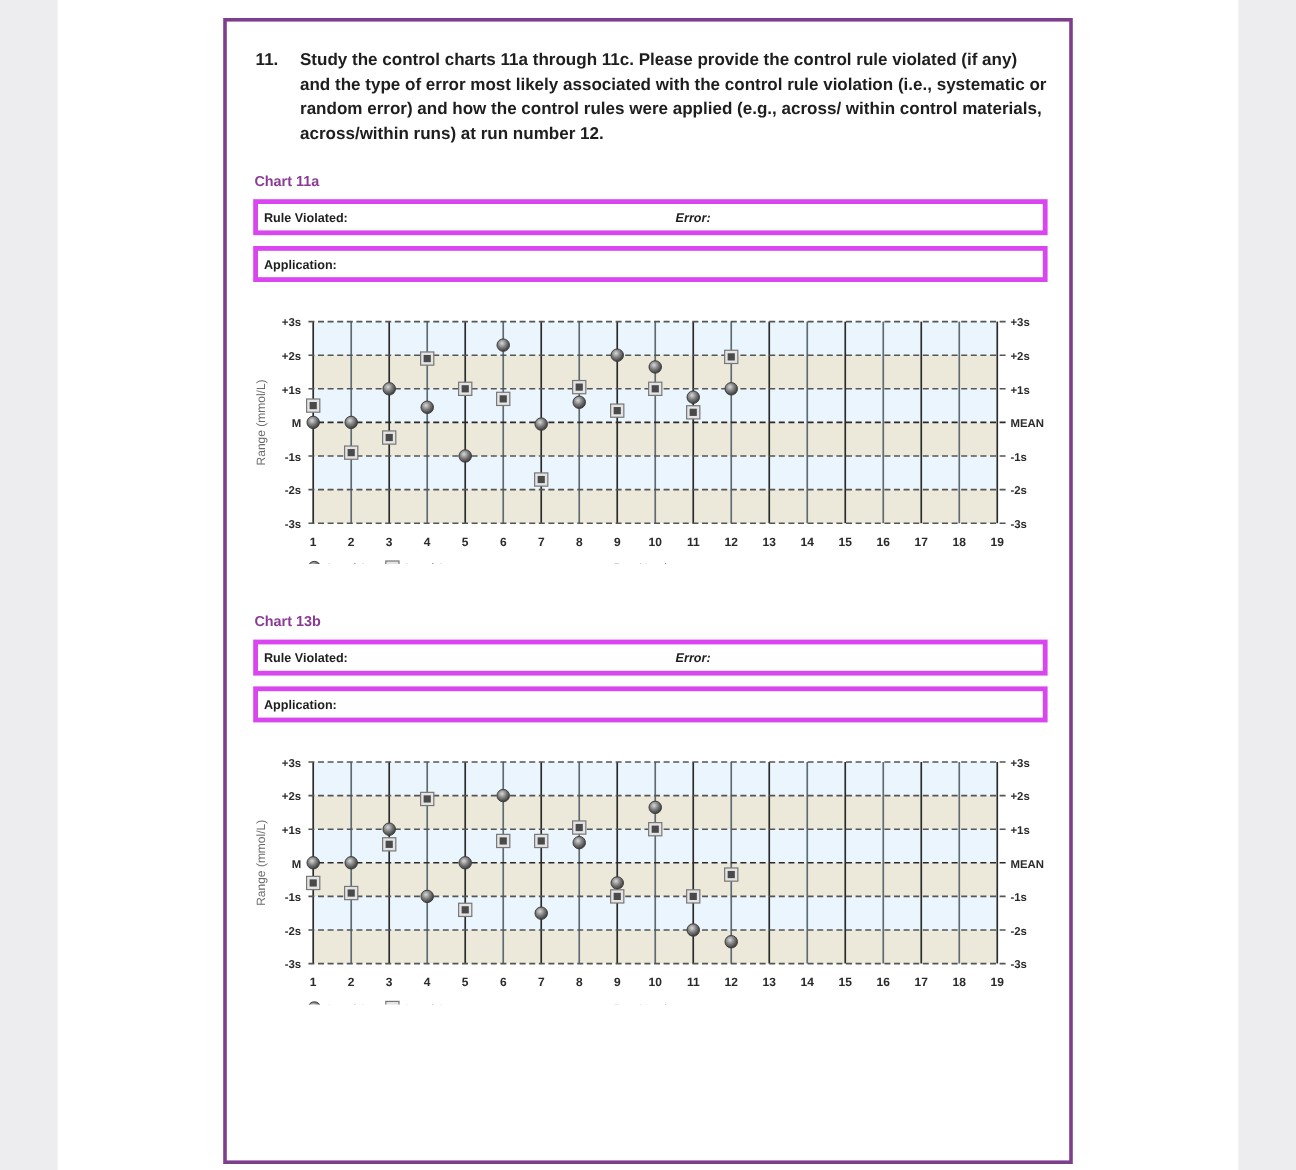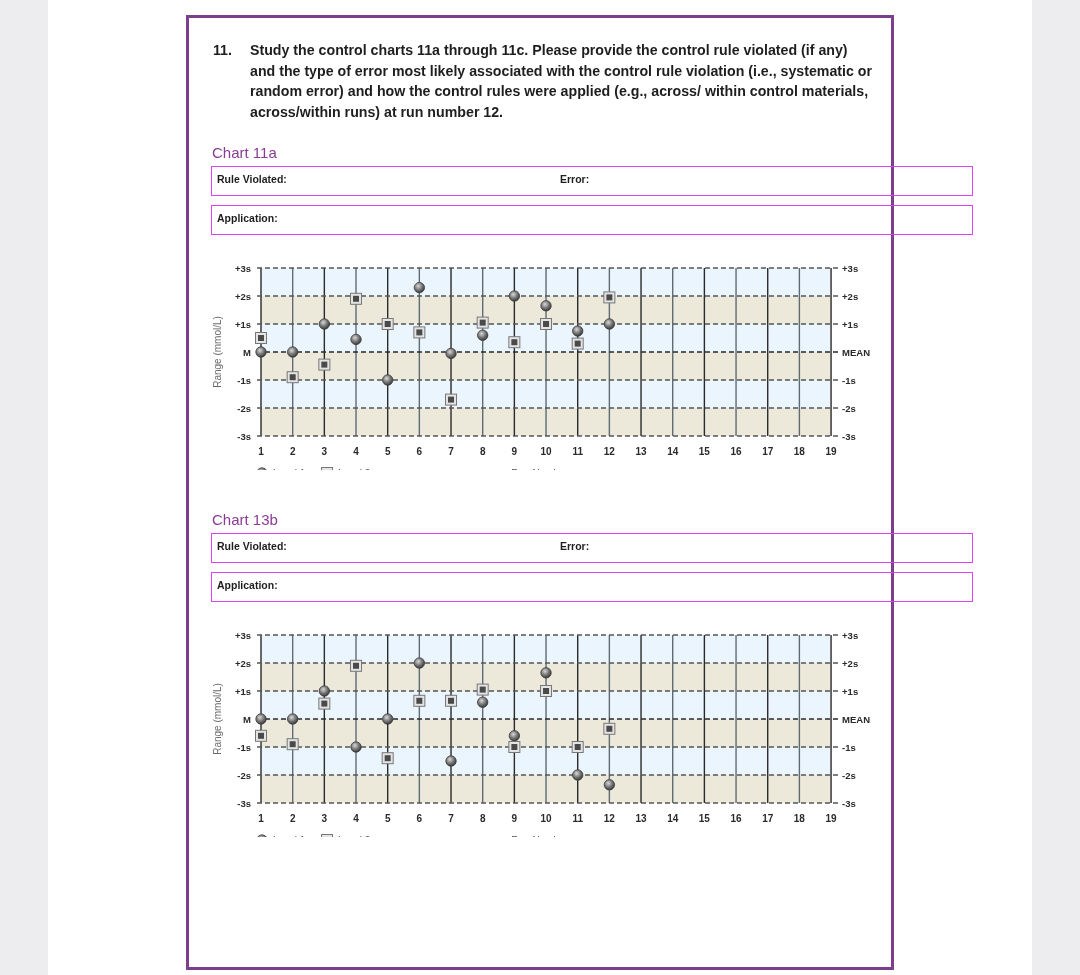--- a/index.html
+++ b/index.html
@@ -20,29 +20,29 @@
   }
   .question {
     position: absolute; left: 24px; top: 22px; width: 660px;
     font-size: 14.2px; font-weight: bold; color: #1e1e1e; line-height: 20.5px;
     display: flex;
   }
   .question .num { width: 37px; flex: none; }
   .question .text { flex: 1; }
   .chart-title {
     position: absolute; left: 23px;
-    font-size: 15px; font-weight: normal; color: #8a3c94;
+    font-size: 12px; font-weight: bold; color: #8a3c94;
   }
   .answer-box {
-    position: absolute; left: 22px; width: 762px; height: 30px;
-    border: 1px solid #d946ef;
+    position: absolute; left: 22px; width: 662px; height: 30px;
+    border: 4px solid #d946ef;
     font-size: 10.5px; font-weight: bold; color: #1e1e1e;
   }
   .answer-box .lbl { position: absolute; top: 6px; left: 5px; }
-  .answer-box .lbl2 { position: absolute; top: 6px; left: 348px; }
+  .answer-box .lbl2 { position: absolute; top: 6px; left: 348px; font-style: italic; }
   .chart-svg { position: absolute; left: 16px; }
   .chart-svg text { font-family: "Liberation Sans", sans-serif; }
 </style>
 </head>
 <body>
 
 <div class="page">
   <div class="frame">
 
     <div class="question">

